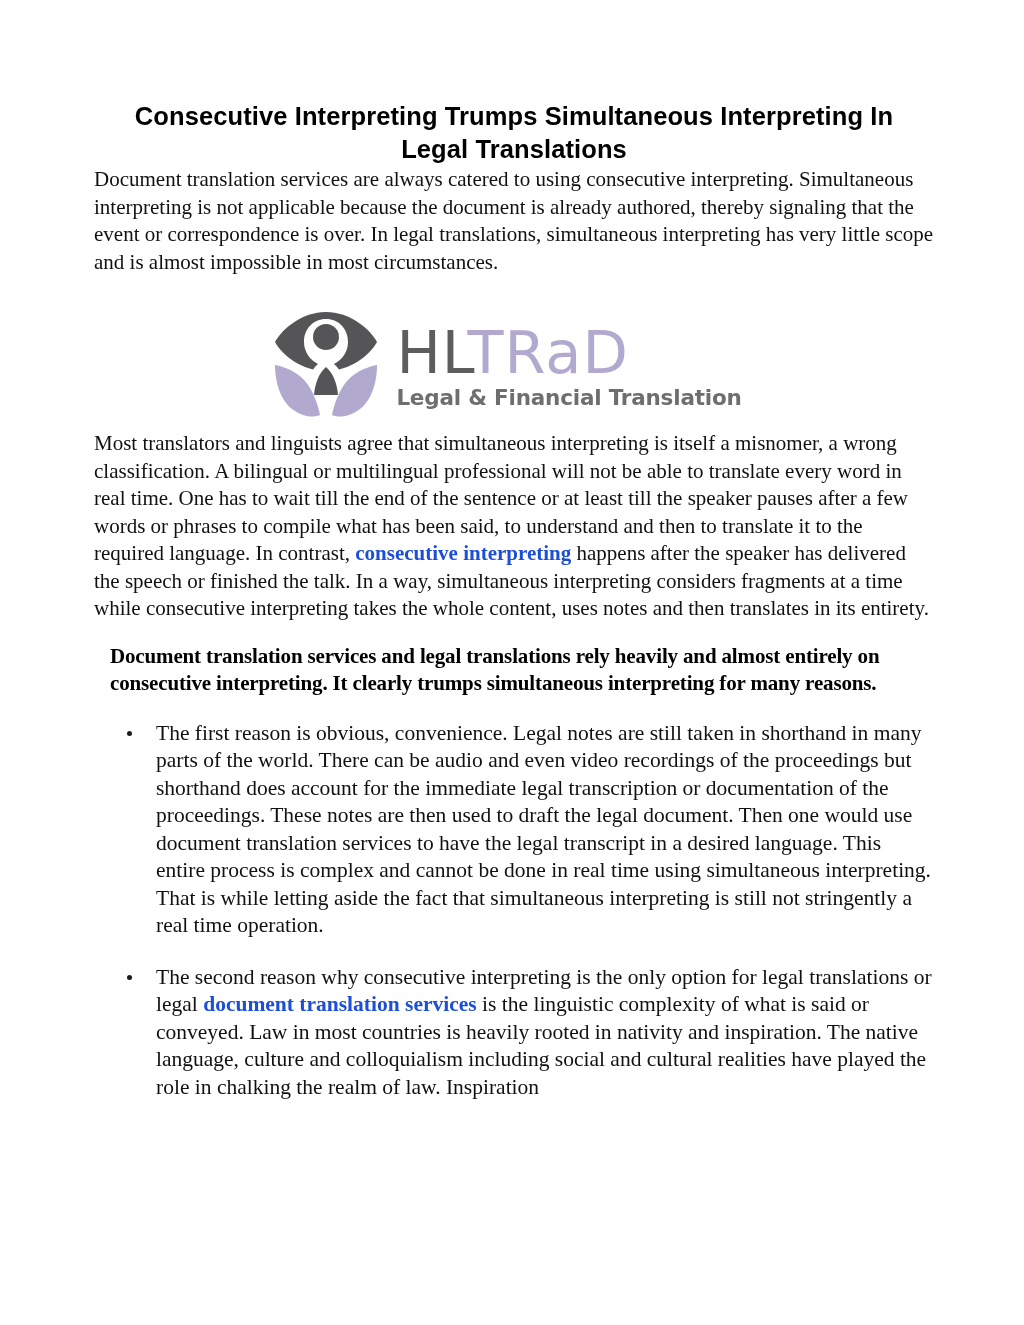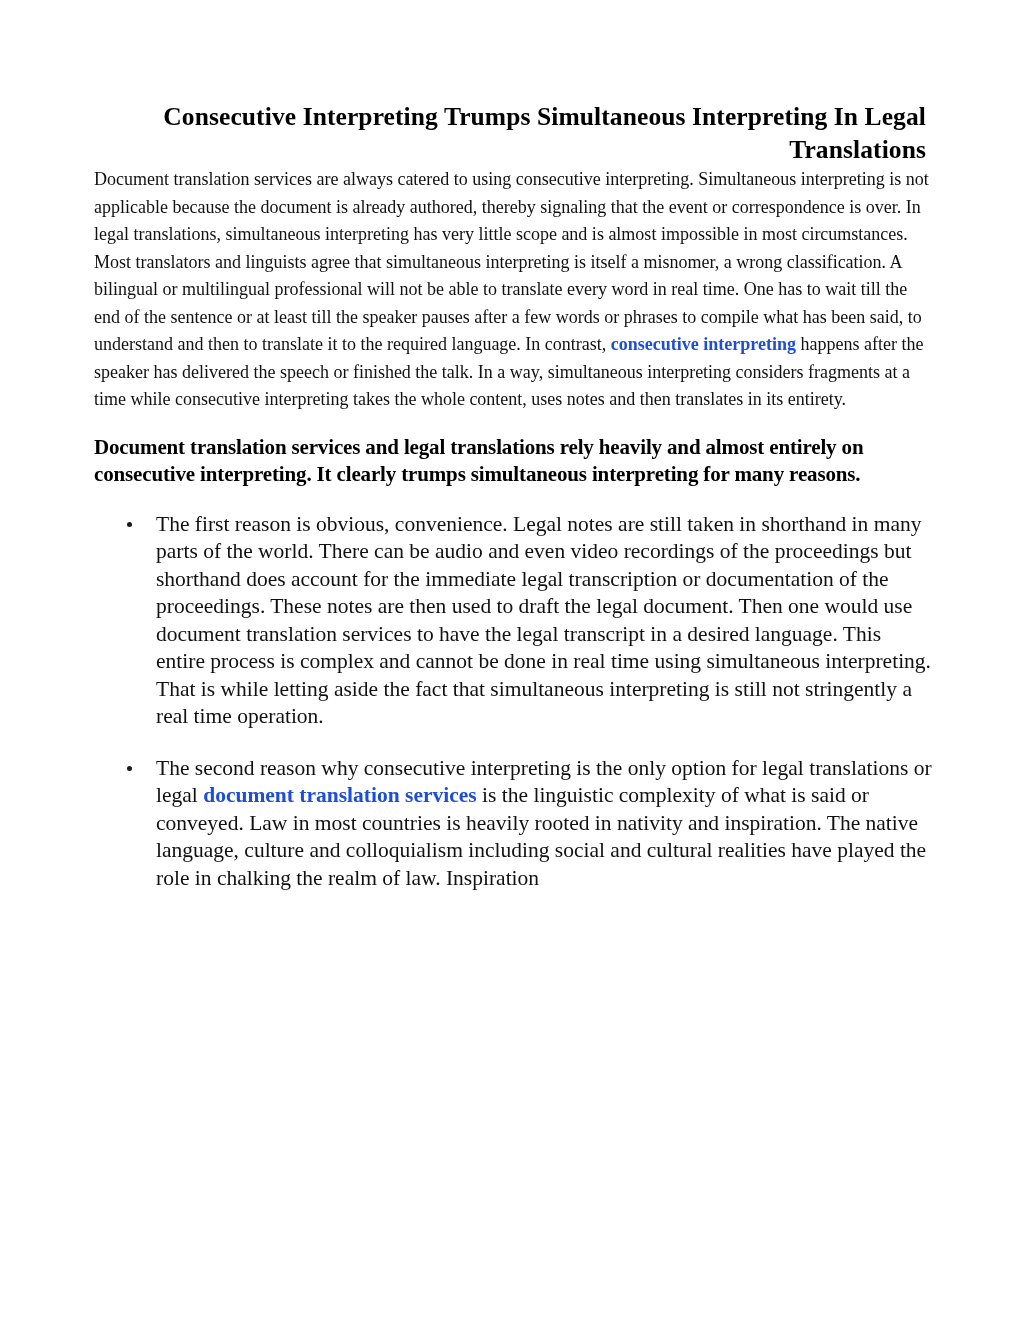--- a/index.html
+++ b/index.html
@@ -25,46 +25,46 @@
   }
   .content {
     position: absolute;
     left: 94px;
     top: 100px;
     width: 840px;
   }
 
   
   .doc-title {
-    font-family: Liberation Serif, serif;
+    font-family: Liberation Sans, sans-serif;
     font-weight: bold;
     font-size: 25.5px;
     line-height: 33px;
-    text-align: right;
+    text-align: center;
     margin: 0 0 0 0;
     padding: 0 8px;
     letter-spacing: 0.1px;
     color: #000;
   }
 
   
   p.body-par {
-    font-size: 18px;
+    font-size: 21px;
     line-height: 27.5px;
     margin: 0;
     text-align: left;
     color: #111;
   }
   .par-intro { margin-top: 27px; }
   .par-mid   { margin-top: 0; }
   .par-bold {
     font-weight: bold;
     font-size: 21px;
     line-height: 27.5px;
-    margin: 0;
+    margin: 16px;
     margin-top: 20px;
     letter-spacing: -0.15px;
   }
 
   a.inline-link,
   .inline-link {
     color: #1d4ed8;
     font-weight: bold;
     text-decoration: none;
   }
@@ -144,20 +144,45 @@
 </head>
 <body>
 
 <div class="page">
   <div class="content">
 
     <h1 class="doc-title">Consecutive Interpreting Trumps Simultaneous Interpreting In Legal Translations</h1>
 
     <p class="body-par par-intro">Document translation services are always catered to using consecutive interpreting. Simultaneous interpreting is not applicable because the document is already authored, thereby signaling that the event or correspondence is over. In legal translations, simultaneous interpreting has very little scope and is almost impossible in most circumstances.</p>
 
+    <div class="logo-wrap">
+      <div class="logo">
+
+        <svg class="logo-mark" viewBox="0 0 112 116" xmlns="http://www.w3.org/2000/svg">
+
+          <path d="M56 5 C 32 5, 12 22, 5 35 C 12 48, 32 64, 56 64 C 80 64, 100 48, 107 35 C 100 22, 80 5, 56 5 Z" fill="#555557"></path>
+
+          <path d="M56 12 C 43 12, 34 22, 34 35 C 34 45, 40 53, 48 57 C 40 64, 35 76, 34 90 L 78 90 C 77 76, 72 64, 64 57 C 72 53, 78 45, 78 35 C 78 22, 69 12, 56 12 Z" fill="#ffffff"></path>
+
+          <circle cx="56" cy="30" r="13" fill="#555557"></circle>
+
+          <path d="M56 60 C 49 66, 45 76, 44 88 L 68 88 C 67 76, 63 66, 56 60 Z" fill="#555557"></path>
+
+          <path d="M5 58 C 5 58, 4 88, 22 102 C 38 114, 50 108, 50 108 C 50 108, 46 84, 32 71 C 20 60, 5 58, 5 58 Z" fill="#b2a9cf"></path>
+
+          <path d="M107 58 C 107 58, 108 88, 90 102 C 74 114, 62 108, 62 108 C 62 108, 66 84, 80 71 C 92 60, 107 58, 107 58 Z" fill="#b2a9cf"></path>
+        </svg>
+
+        <div class="logo-text">
+          <div class="logo-wordmark"><span class="logo-hl">HL</span><span class="logo-trad">TRaD</span></div>
+          <div class="logo-tagline">Legal &amp; Financial Translation</div>
+        </div>
+
+      </div>
+    </div>
 
     <p class="body-par par-mid"><span>Most translators and linguists agree that simultaneous interpreting is itself a misnomer, a wrong classification. A bilingual or multilingual professional will not be able to translate every word in real time. One has to wait till the end of the sentence or at least till the speaker pauses after a few words or phrases to compile what has been said, to understand and then to translate it to the required language. In contrast, </span><a href="#" class="inline-link">consecutive interpreting</a><span> happens after the speaker has delivered the speech or finished the talk. In a way, simultaneous interpreting considers fragments at a time while consecutive interpreting takes the whole content, uses notes and then translates in its entirety.</span></p>
 
     <p class="par-bold">Document translation services and legal translations rely heavily and almost entirely on consecutive interpreting. It clearly trumps simultaneous interpreting for many reasons.</p>
 
     <ul class="reason-list">
       <li>
         <span class="bullet-dot"></span>
         <span>The first reason is obvious, convenience. Legal notes are still taken in shorthand in many parts of the world. There can be audio and even video recordings of the proceedings but shorthand does account for the immediate legal transcription or documentation of the proceedings. These notes are then used to draft the legal document. Then one would use document translation services to have the legal transcript in a desired language. This entire process is complex and cannot be done in real time using simultaneous interpreting. That is while letting aside the fact that simultaneous interpreting is still not stringently a real time operation.</span>
       </li>

